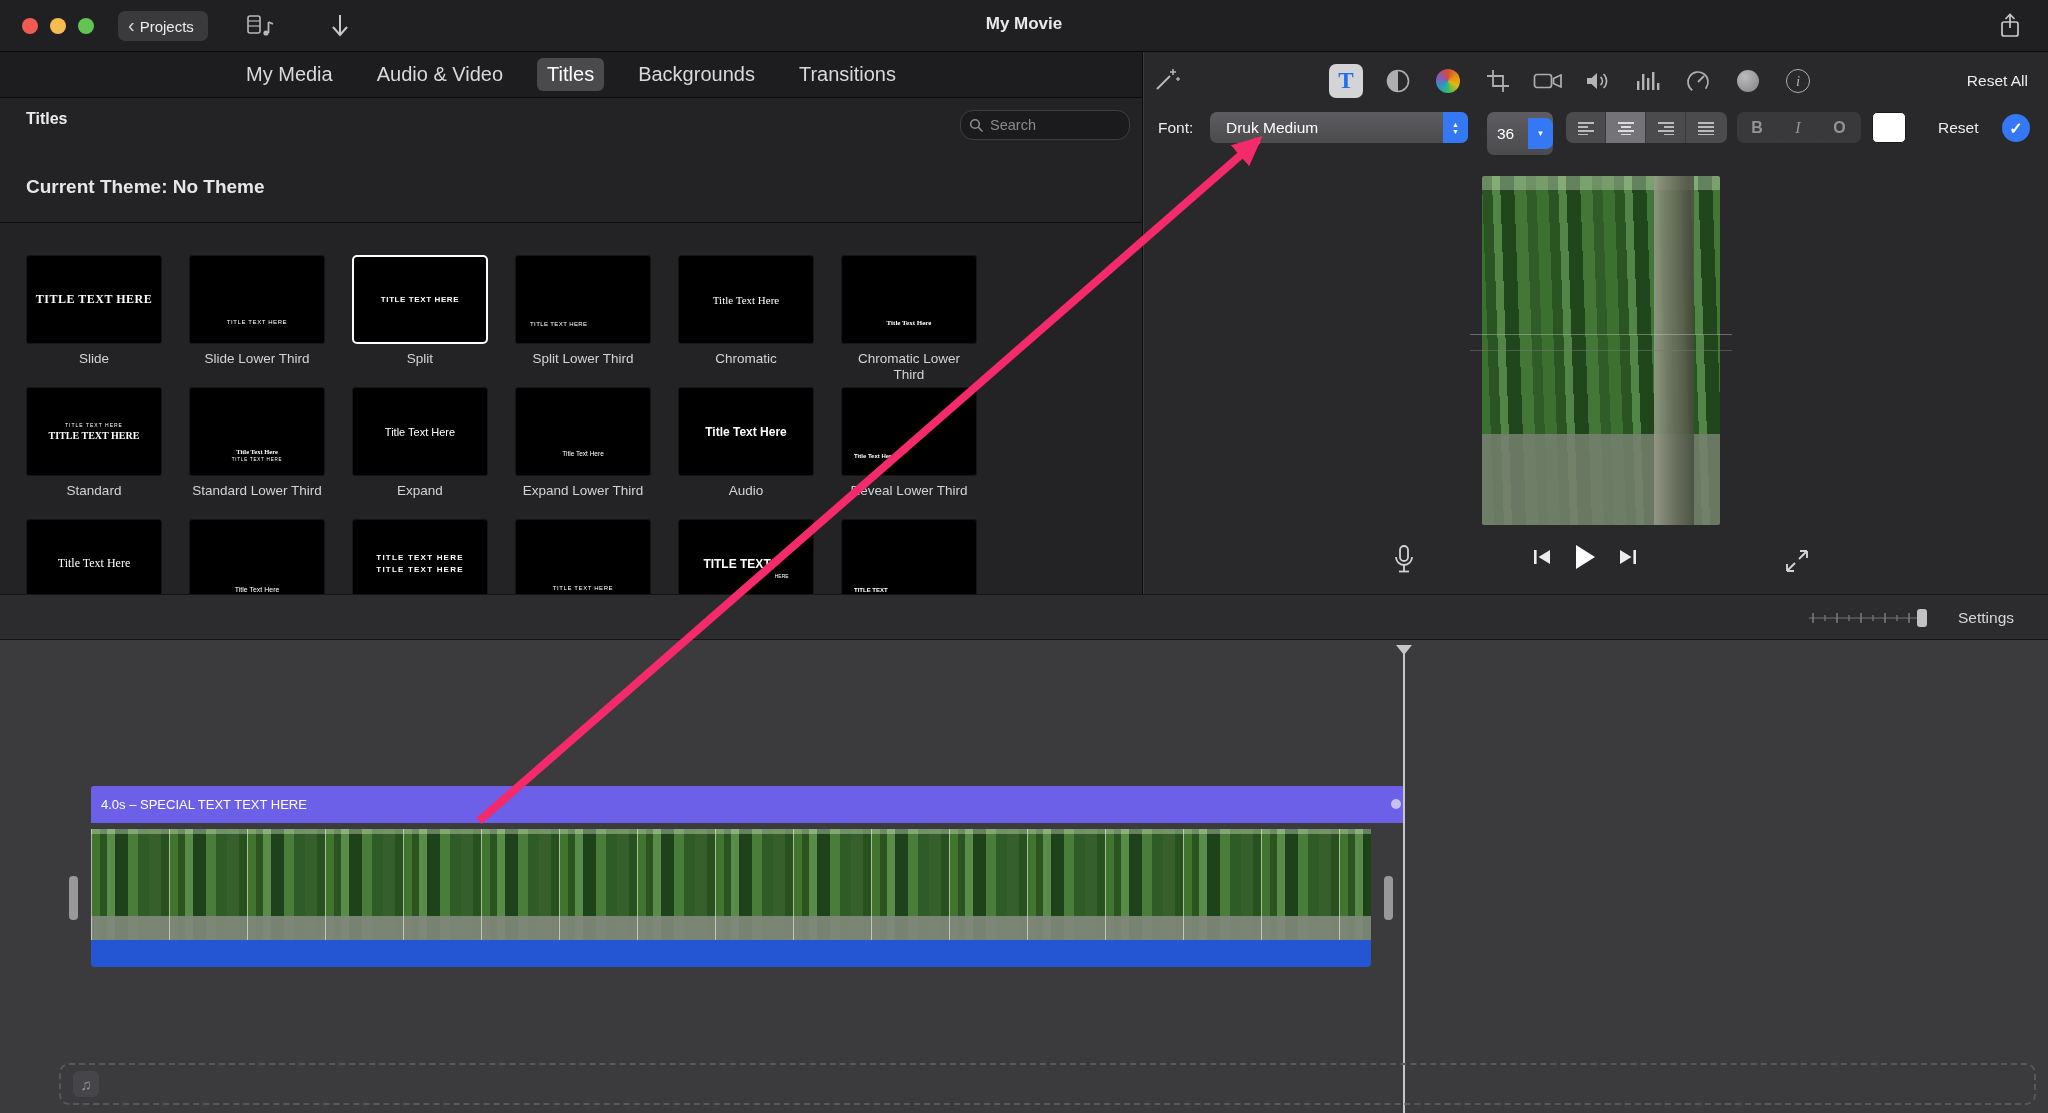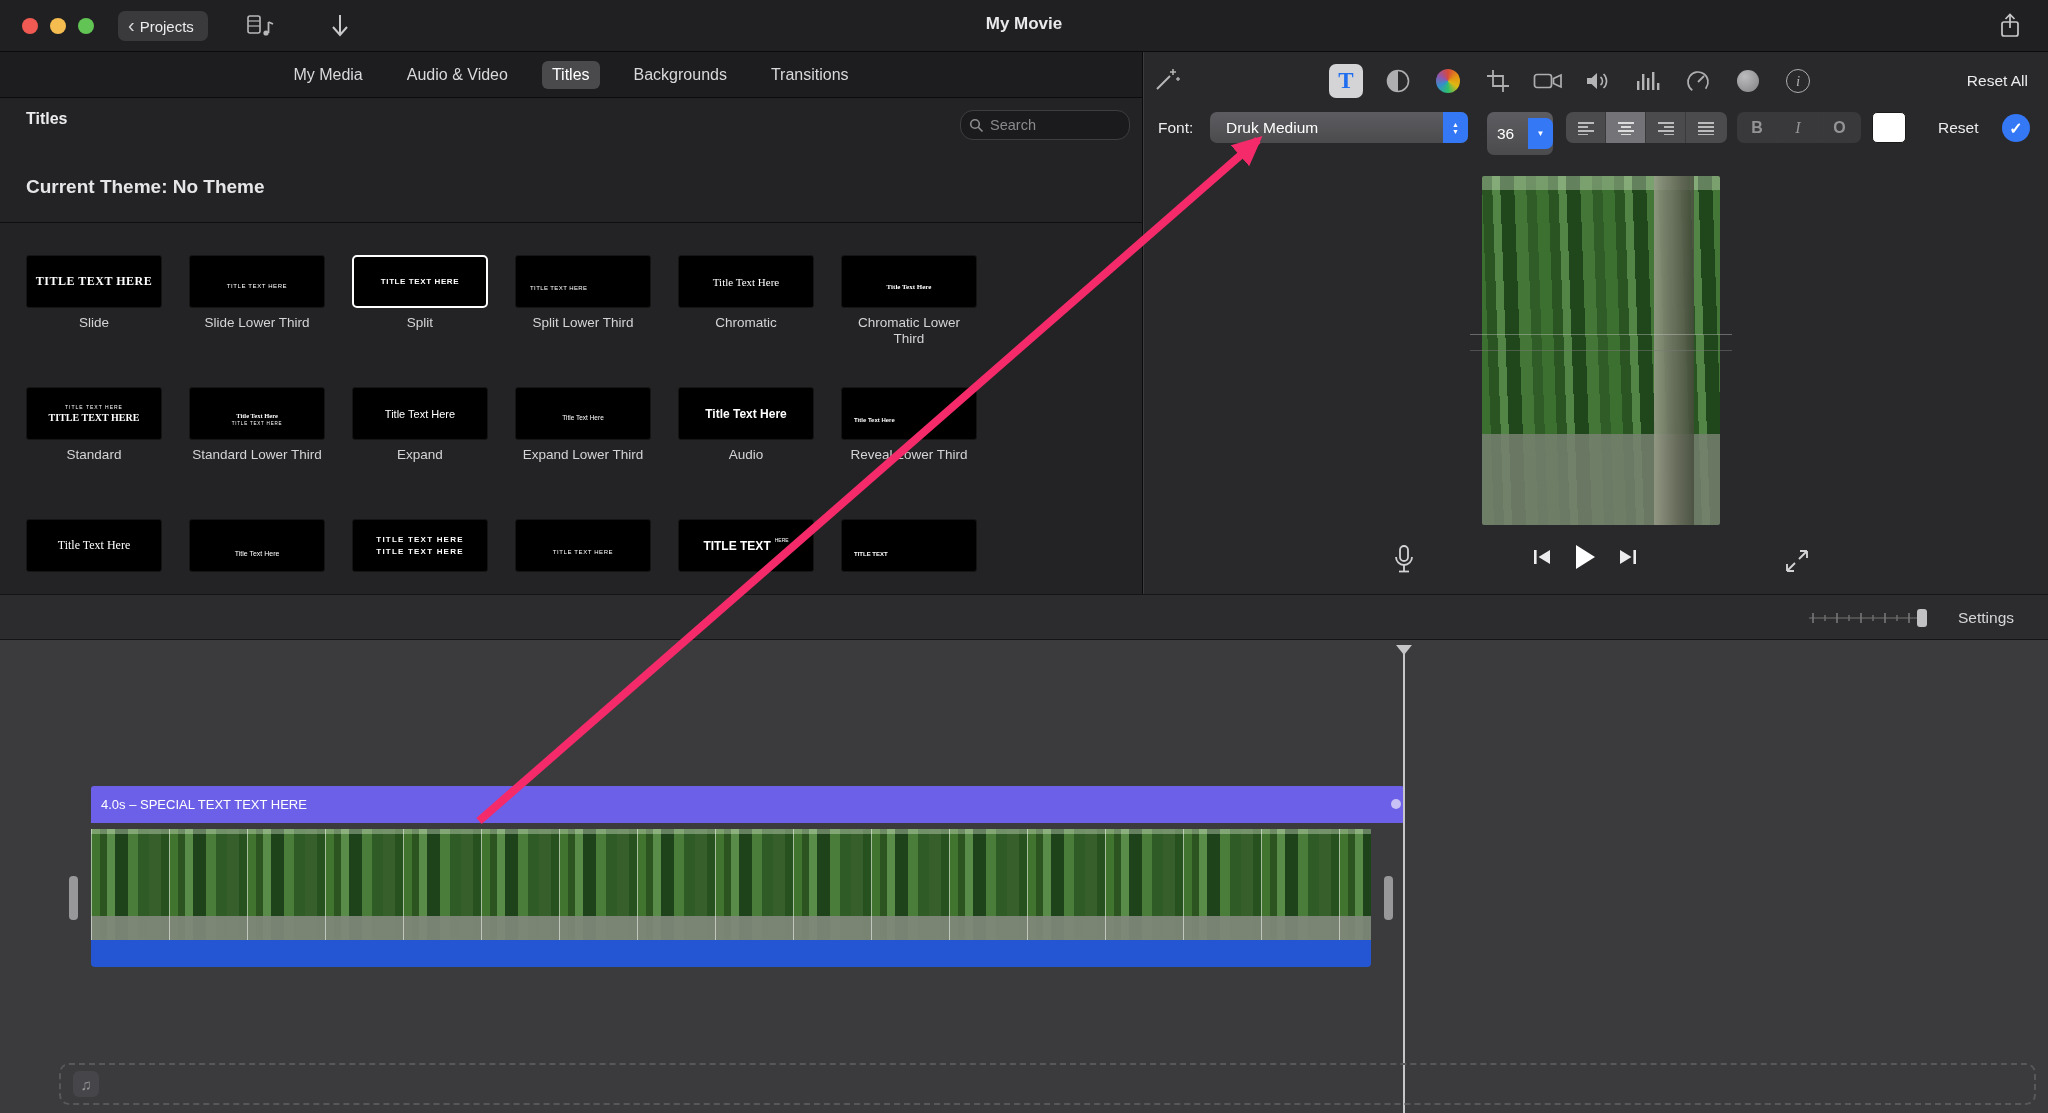--- a/index.html
+++ b/index.html
@@ -20,39 +20,39 @@
   .window-title { position:absolute; left:0; right:0; top:14px; text-align:center;
                   font-size:17px; font-weight:600; color:#e9e9eb; }
   .share-icon { position:absolute; right:26px; top:12px; }
 
   
   .left-panel { position:absolute; left:0; top:52px; width:1143px; height:542px;
                 background:#232325; border-right:1px solid #0a0a0a; overflow:hidden; }
   .media-tabs { position:absolute; left:0; top:0; width:100%; height:46px; background:#1d1d1f;
                 display:flex; justify-content:center; align-items:center; gap:24px;
                 border-bottom:1px solid #0c0c0e; }
-  .media-tab { font-size:16px; color:#d9d9db; padding:5px 10px; border-radius:6px; }
+  .media-tab { font-size:20px; color:#d9d9db; padding:5px 10px; border-radius:6px; }
   .media-tab.selected { background:#4a4a4d; color:#fff; }
 
   .panel-header { position:absolute; left:26px; top:58px; font-size:16px; font-weight:700; color:#ececee; }
   .search-box { position:absolute; left:960px; top:58px; width:170px; height:30px;
                 background:#1b1b1d; border:1px solid #3e3e40; border-radius:13px;
                 display:flex; align-items:center; padding:4px 8px; gap:6px; }
   .search-box input { flex:1; background:transparent; border:none; outline:none;
                       color:#e8e8ea; font-size:14.5px; font-family:"Liberation Sans",sans-serif; width:120px; }
   .search-box input::placeholder { color:#8a8a8c; }
 
   .current-theme { position:absolute; left:26px; top:124px; font-size:19px; font-weight:700; color:#e6e6e8; }
   .theme-divider { position:absolute; left:0; top:170px; width:100%; height:1px; background:#0e0e10; }
 
   
   .titles-grid { position:absolute; left:26px; top:203px; width:960px;
                  display:grid; grid-template-columns:repeat(6,136px); column-gap:27px; row-gap:20px; }
   .cell { width:136px; height:112px; }
-  .thumb { width:136px; height:53px; background:#000; border-radius:3px; position:relative;
+  .thumb { width:136px; height:89px; background:#000; border-radius:3px; position:relative;
            display:flex; flex-direction:column; align-items:center; justify-content:center; overflow:hidden;
            border:1px solid #151515; }
   .thumb.selected { border:2px solid #ffffff; border-radius:5px; }
   .lbl { margin-top:7px; text-align:center; font-size:13.5px; line-height:16px; color:#d4d4d6; }
   .pv, .pv2 { color:#fff; white-space:nowrap; }
   
   .t0 .pv { font-family:"Liberation Serif",serif; font-weight:700; font-size:12px; letter-spacing:.5px; }
   .t1 .pv { position:absolute; bottom:18px; left:0; right:0; text-align:center; font-size:6px; letter-spacing:.6px; }
   .t2 .pv { font-size:8px; font-weight:700; letter-spacing:.6px; }
   .t3 .pv { position:absolute; bottom:16px; left:14px; font-size:6px; letter-spacing:.4px; }

